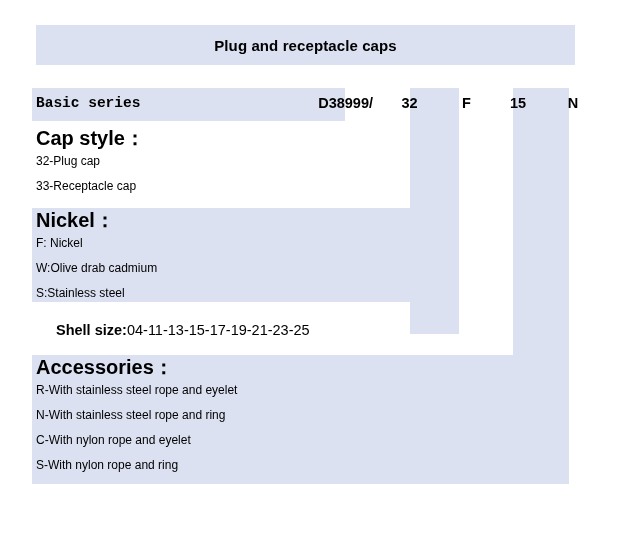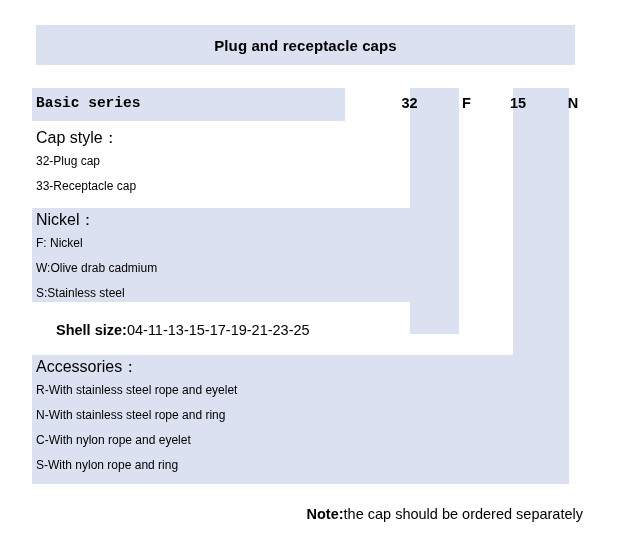--- a/index.html
+++ b/index.html
@@ -91,22 +91,22 @@
   .block {
     position: absolute;
     left: 32px;
   }
   .blk-capstyle    { top: 126px; width: 437px; }
   .blk-finish      { top: 208px; width: 378px; }
   .blk-shellsize   { top: 314px; width: 481px; }
   .blk-accessories { top: 355px; width: 537px; }
 
   .blk-head {
-    font-size: 16px;
-    font-weight: normal;
+    font-size: 20px;
+    font-weight: bold;
     padding: 2px 4px 1px 4px;
     line-height: 20px;
     white-space: nowrap;
   }
   .blk-line {
     font-size: 12px;
     font-weight: normal;
     padding: 1px 4px 1px 4px;
     line-height: 23px;
     white-space: nowrap;
@@ -142,20 +142,21 @@
   </div>
 
   <div class="shade shade-basic"></div>
   <div class="shade shade-colF"></div>
   <div class="shade shade-colN"></div>
   <div class="shade shade-finish"></div>
   <div class="shade shade-acc"></div>
 
   <div class="row-basic">
     <span class="basic-label">Basic series</span>
+    <span class="code-cell cell-series">D38999/</span>
     <span class="code-cell cell-32">32</span>
     <span class="code-cell cell-F">F</span>
     <span class="code-cell cell-15">15</span>
     <span class="code-cell cell-N">N</span>
   </div>
 
   <div class="block blk-capstyle">
     <div class="blk-head">Cap style：</div>
     <div class="blk-line">32-Plug cap</div>
     <div class="blk-line">33-Receptacle cap</div>
@@ -173,15 +174,14 @@
   </div>
 
   <div class="block blk-accessories">
     <div class="blk-head">Accessories：</div>
     <div class="blk-line">R-With stainless steel rope and eyelet</div>
     <div class="blk-line">N-With stainless steel rope and ring</div>
     <div class="blk-line">C-With nylon rope and eyelet</div>
     <div class="blk-line">S-With nylon rope and ring</div>
   </div>
 
-  <div class="note"><b>Note:</b><span>the cap should be ordered separately</span></div>
 
 </div>
 
 </body></html>

